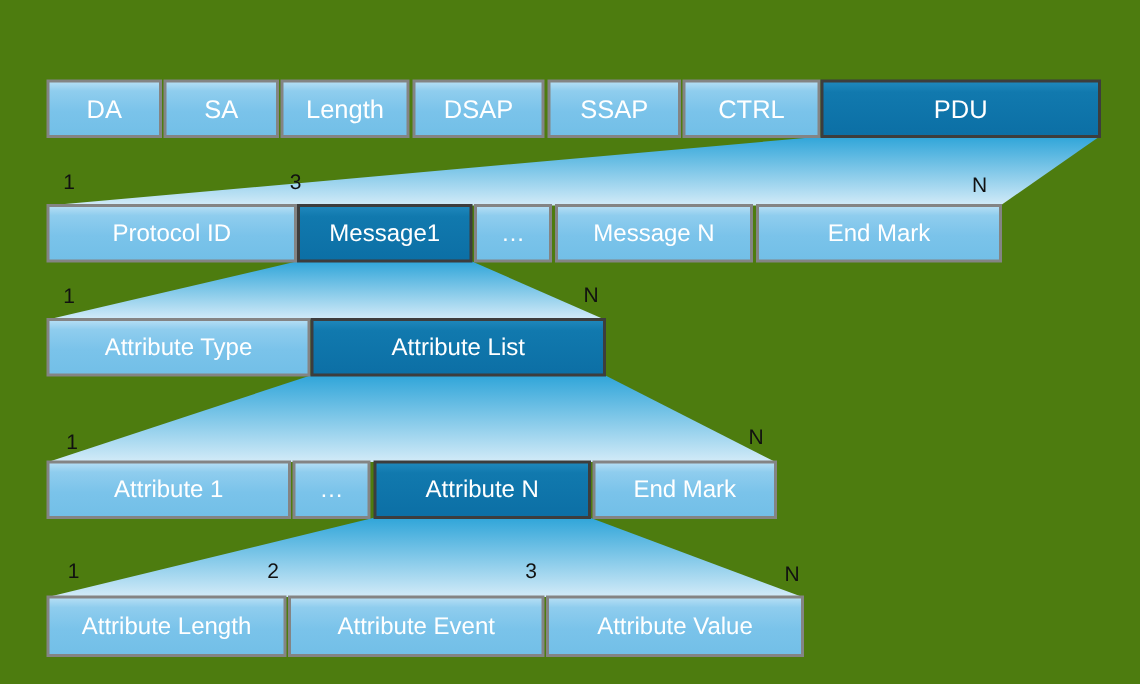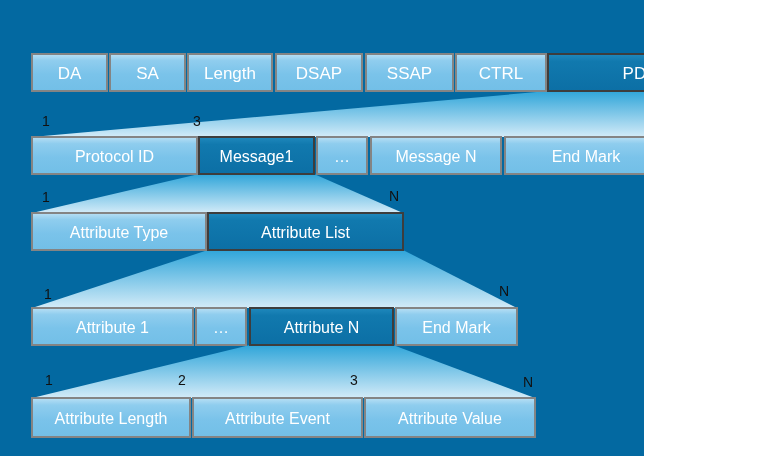--- a/index.html
+++ b/index.html
@@ -3,23 +3,23 @@
 <meta charset="utf-8">
 <style>
   html, body {
     margin: 0;
     padding: 0;
     background: #ffffff;
     font-family: "Liberation Sans", sans-serif;
   }
   .stage {
     position: relative;
-    width: 644px;
+    width: 760px;
     height: 456px;
-    background: #0369a1;
+    background: #4d7c0f;
     overflow: hidden;
     text-align: center;
   }
   svg { display: block; }
   text.cell-label {
     fill: #ffffff;
     text-anchor: middle;
     dominant-baseline: central;
   }
   text.row1 { font-size: 17px; }

